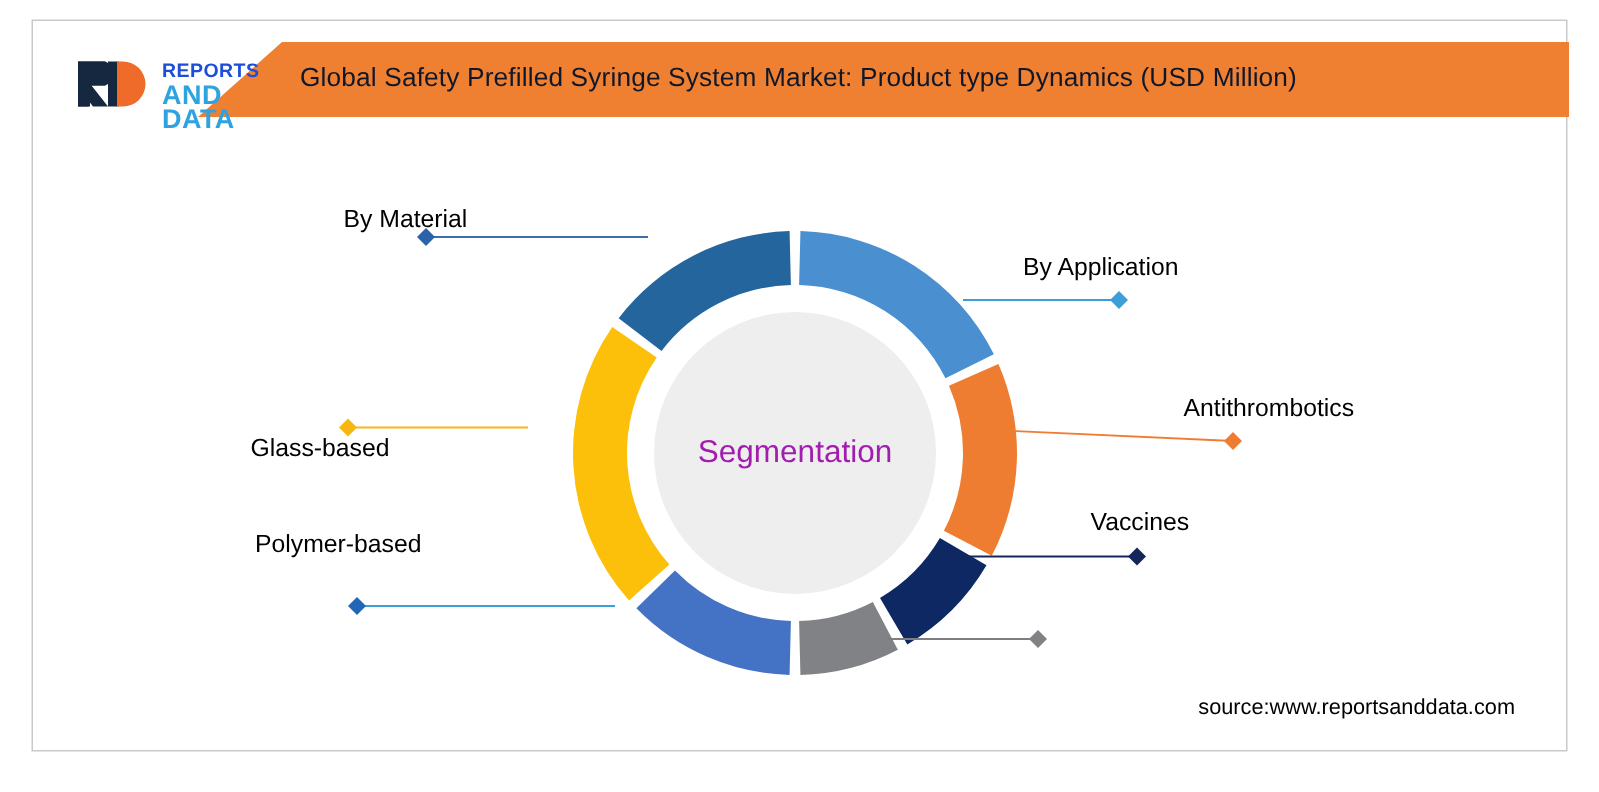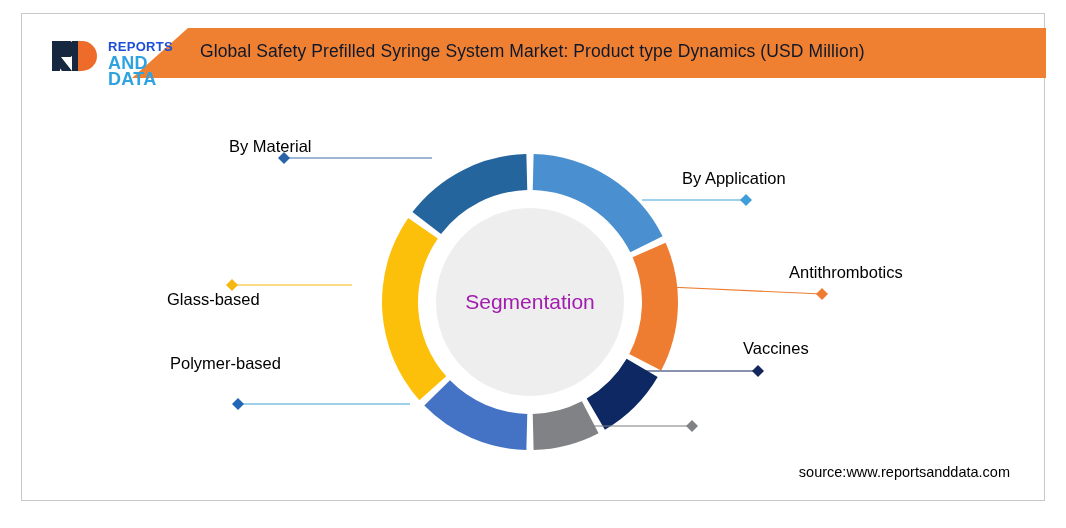--- a/index.html
+++ b/index.html
@@ -174,18 +174,18 @@
 
       <line x1="570" y1="412" x2="670" y2="412" stroke="#7d7e80" stroke-width="1.2"></line>
       <polygon points="670,406 676,412 670,418 664,412" fill="#808285"></polygon>
     </svg>
 
     <div class="callout left" style="left:207px; top:123px;">By Material</div>
     <div class="callout left" style="left:145px; top:240px;margin-top:36px;">Glass-based</div>
     <div class="callout left" style="left:148px; top:340px;">Polymer-based</div>
     <div class="callout right" style="left:660px; top:155px;">By Application</div>
     <div class="callout right" style="left:735px; top:249px;margin-left:32px;">Antithrombotics</div>
-    <div class="callout right" style="left:705px; top:325px;margin-left:16px;">Vaccines</div>
+    <div class="callout right" style="left:705px; top:325px;">Vaccines</div>
 
     <div class="source">source:www.reportsanddata.com</div>
 
   </div>
 </div>
 
 </body></html>

